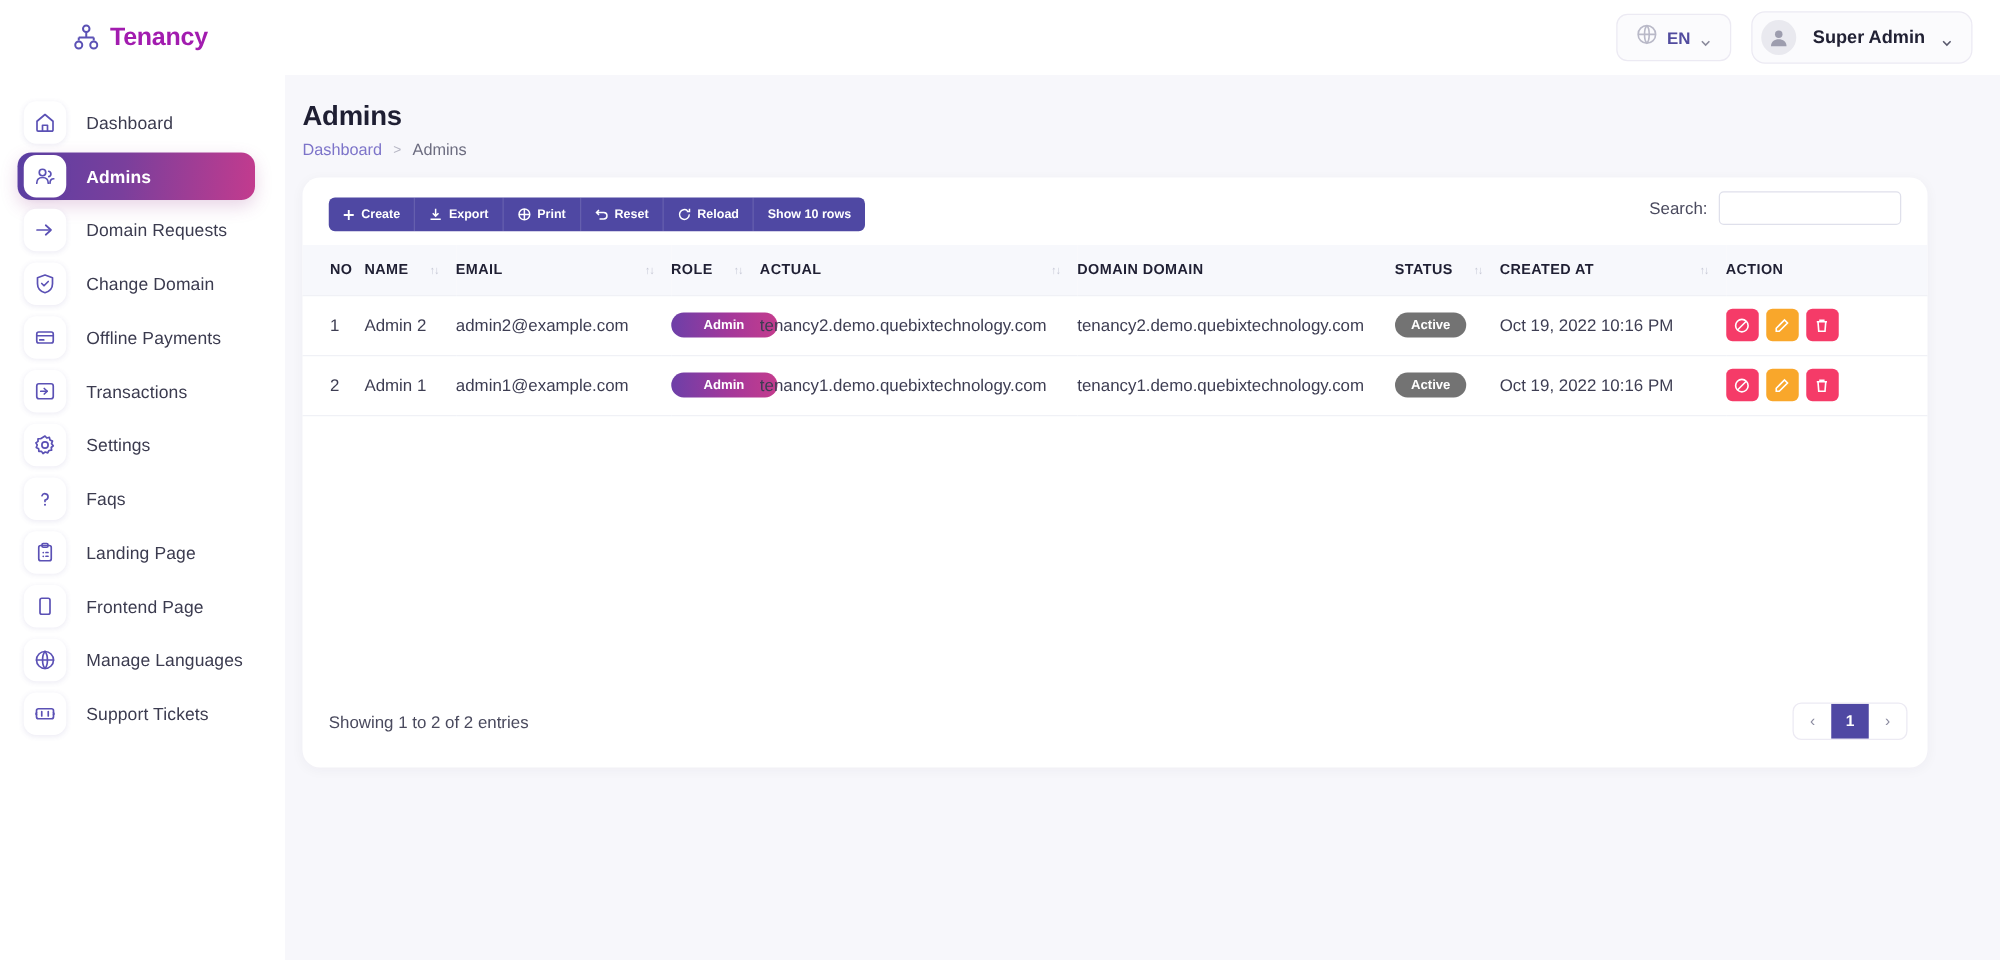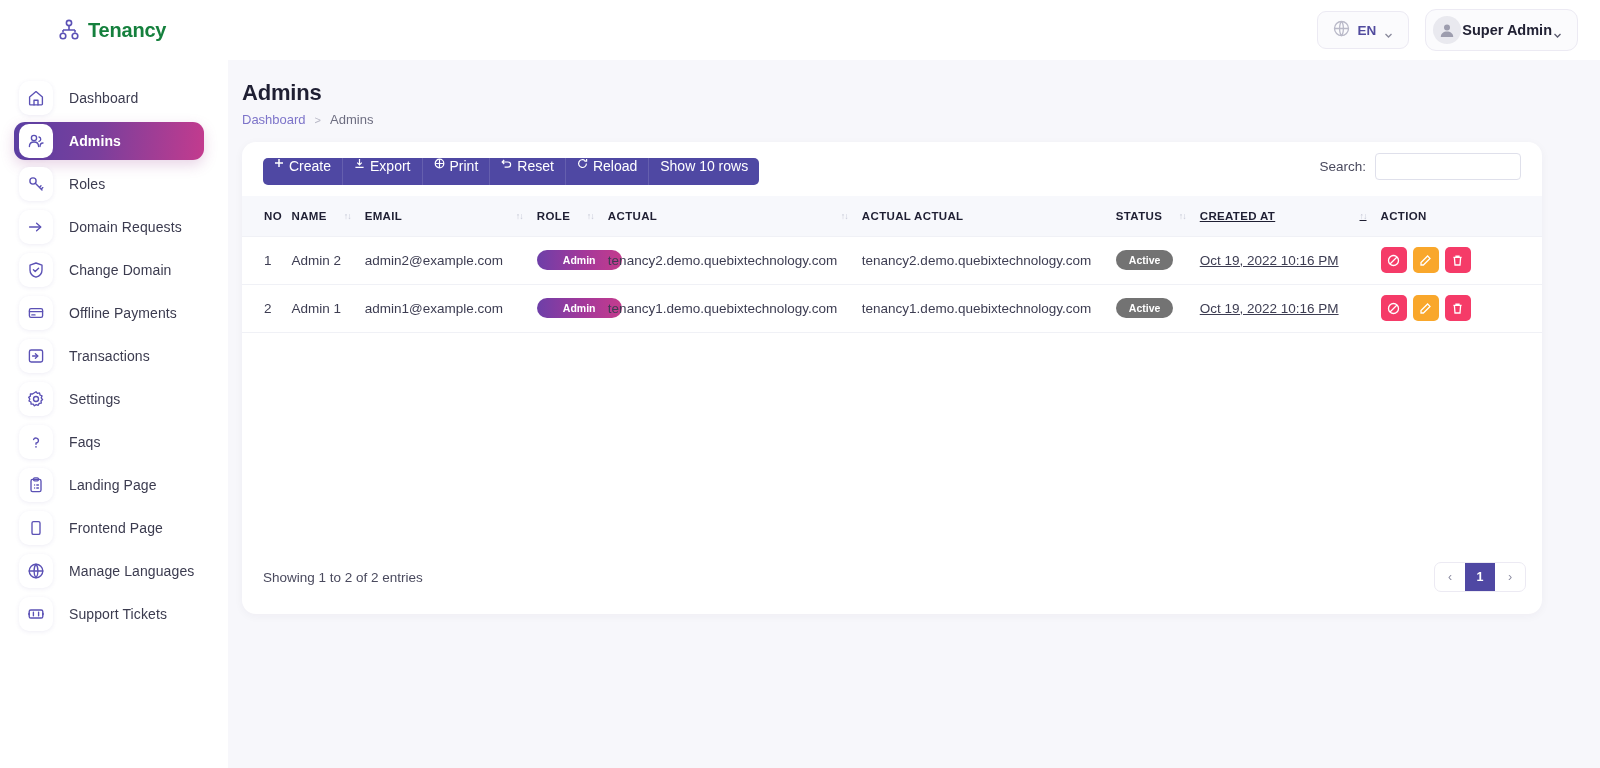--- a/index.html
+++ b/index.html
@@ -16,35 +16,35 @@
     position: absolute; top: 0; left: 0; width: 1600px; height: 60px;
     background: #ffffff;
     display: flex; align-items: center;
   }
   .brand {
     display: flex; align-items: center; gap: 9px;
     margin-left: 59px;
   }
   .brand-icon { width: 20px; height: 22px; display: block; }
   .brand-text {
-    font-size: 20px; font-weight: bold; letter-spacing: -0.2px; color: #15803d;
+    font-size: 20px; font-weight: bold; letter-spacing: -0.2px; color: #a21caf;
   }
   .topbar-right {
     margin-left: auto; margin-right: 22px;
     display: flex; align-items: center; gap: 16px;
   }
   .lang-chip {
     display: flex; align-items: center; gap: 8px;
     background: #fbfbfd; border: 1px solid #eceaf3; border-radius: 9px;
     height: 38px; padding: 0 15px;
   }
   .lang-code { font-size: 13.5px; font-weight: bold; color: #514b9e; }
   .chev { width: 9px; height: 9px; display: block; }
   .user-chip {
-    display: flex; align-items: center; gap: 1px;
+    display: flex; align-items: center; gap: 13px;
     background: #fbfbfd; border: 1px solid #eceaf3; border-radius: 11px;
     height: 42px; padding: 0 15px 0 7px;
   }
   .avatar {
     width: 28px; height: 28px; border-radius: 50%;
     background: #e9e9ef; display: flex; align-items: center; justify-content: center;
   }
   .user-name { font-size: 14.5px; font-weight: bold; color: #212134; }
 
   
@@ -91,22 +91,22 @@
   }
 
   
   .dt-top { position: relative; height: 54px; }
   .toolbar {
     position: absolute; left: 21px; top: 16px; height: 27px;
     background: #4f48a3; border-radius: 5px;
     display: flex; align-items: stretch; overflow: hidden;
   }
   .tb-btn {
-    display: flex; gap: 5px;
-    padding: 0 11px; color: #ffffff; font-size: 14px; font-weight: normal;
+    display: flex; align-items: center; gap: 5px;
+    padding: 0 11px; color: #ffffff; font-size: 10px; font-weight: bold;
     border-right: 1px solid rgba(255,255,255,0.13);
   }
   .tb-btn:last-child { border-right: none; }
   .tb-btn svg { display: block; }
 
   .search-wrap {
     position: absolute; right: 21px; top: 11px;
     display: flex; align-items: center; gap: 9px;
   }
   .search-label { font-size: 13.5px; color: #4a4a5e; }
@@ -137,21 +137,21 @@
   }
   tbody tr:first-child td { border-top: 1px solid #f0f1f6; }
 
   .c-no    { width: 46px; padding-left: 22px; }
   .c-name  { width: 68px; margin-left: 12px; }
   .c-email { width: 160px; }
   .c-role  { width: 66px; }
   .c-dom   { width: 236px; }
   .c-adom  { width: 236px; }
   .c-stat  { width: 78px; }
-  .c-crea  { width: 168px; text-decoration: underline; }
+  .c-crea  { width: 168px; }
   .c-act   { width: 150px; }
 
   .badge-role {
     display: inline-block; padding: 4px 26px; border-radius: 11px;
     background: linear-gradient(90deg, #6d3fa8 0%, #a4389a 55%, #c43c8d 100%);
     color: #ffffff; font-size: 10.5px; font-weight: bold;
   }
   .badge-status {
     display: inline-block; padding: 4px 13px; border-radius: 11px;
     background: #737373; color: #ffffff; font-size: 10.5px; font-weight: bold;
@@ -252,29 +252,20 @@
           <circle cx="7" cy="6" r="2.6"></circle>
           <path d="M2.4 14.6 C2.4 11.4 4.4 10 7 10 C9.6 10 11.6 11.4 11.6 14.6"></path>
           <path d="M12 5 A2.2 2.2 0 0 1 12 9.3 M13 14.6 C13 12 14.6 11 16 11"></path>
         </svg>
       </span>
       <span class="nav-label">Admins</span>
     </div>
     <div class="nav-item">
       <span class="nav-ico">
         <svg width="18" height="18" viewBox="0 0 18 18" fill="none" stroke="#5b51b5" stroke-width="1.35" stroke-linecap="round" stroke-linejoin="round">
-          <circle cx="6" cy="6" r="3.1"></circle>
-          <path d="M8.3 8.3 L15 15 M12.4 12.4 L14 10.8 M14.2 14.2 L15.8 12.6"></path>
-        </svg>
-      </span>
-      <span class="nav-label">Roles</span>
-    </div>
-    <div class="nav-item">
-      <span class="nav-ico">
-        <svg width="18" height="18" viewBox="0 0 18 18" fill="none" stroke="#5b51b5" stroke-width="1.35" stroke-linecap="round" stroke-linejoin="round">
           <path d="M2.6 9 H13"></path>
           <path d="M9.6 5.2 L13.8 9 L9.6 12.8"></path>
         </svg>
       </span>
       <span class="nav-label">Domain Requests</span>
     </div>
     <div class="nav-item">
       <span class="nav-ico">
         <svg width="18" height="18" viewBox="0 0 18 18" fill="none" stroke="#5b51b5" stroke-width="1.35" stroke-linecap="round" stroke-linejoin="round">
           <path d="M9 2 L15 4.2 V9 C15 12.6 12.4 15.2 9 16.2 C5.6 15.2 3 12.6 3 9 V4.2 Z"></path>
@@ -454,21 +445,21 @@
               </span>
             </th>
             <th class="c-dom">
               <span class="th-in">
                 <span>ACTUAL</span>
                 <span class="sort">↑↓</span>
               </span>
             </th>
             <th class="c-adom">
               <span class="th-in">
-                <span>ACTUAL ACTUAL</span>
+                <span>DOMAIN DOMAIN</span>
               </span>
             </th>
             <th class="c-stat">
               <span class="th-in">
                 <span>STATUS</span>
                 <span class="sort">↑↓</span>
               </span>
             </th>
             <th class="c-crea">
               <span class="th-in">

